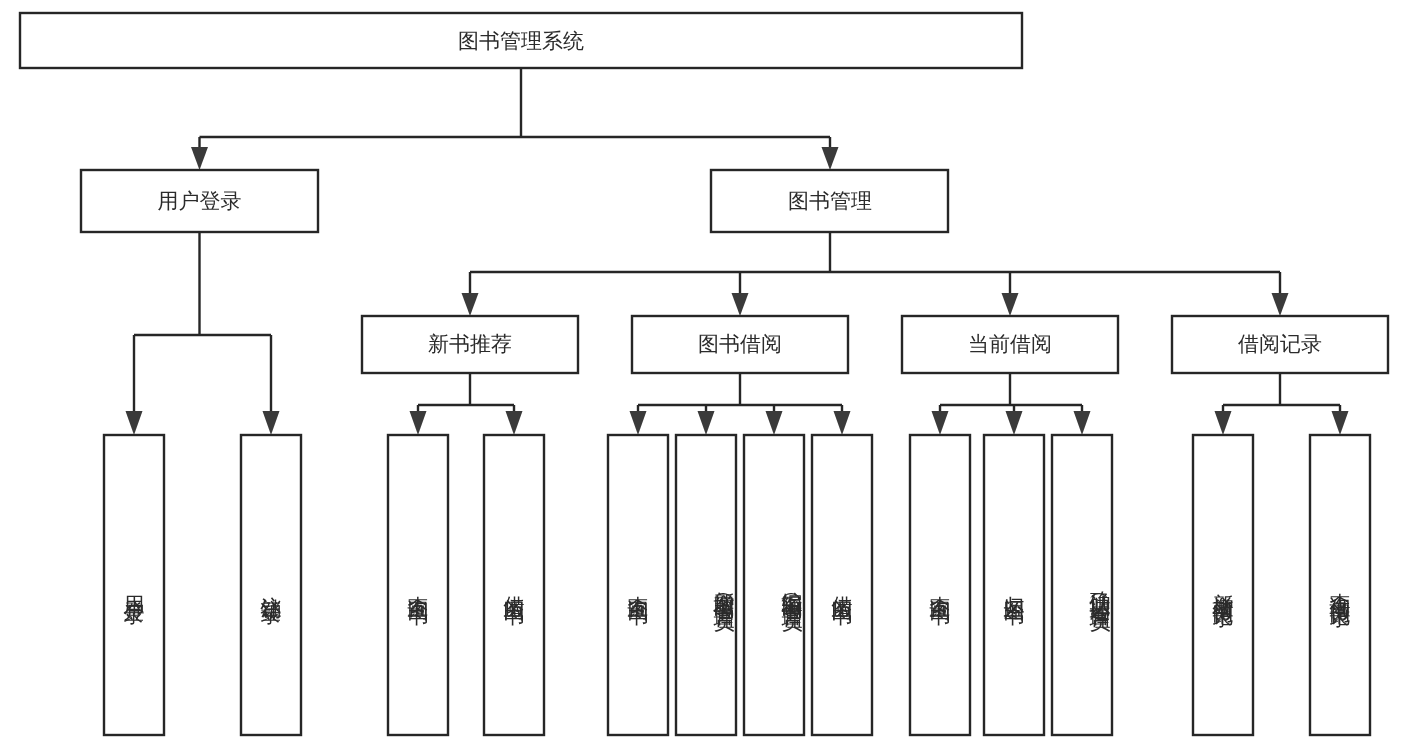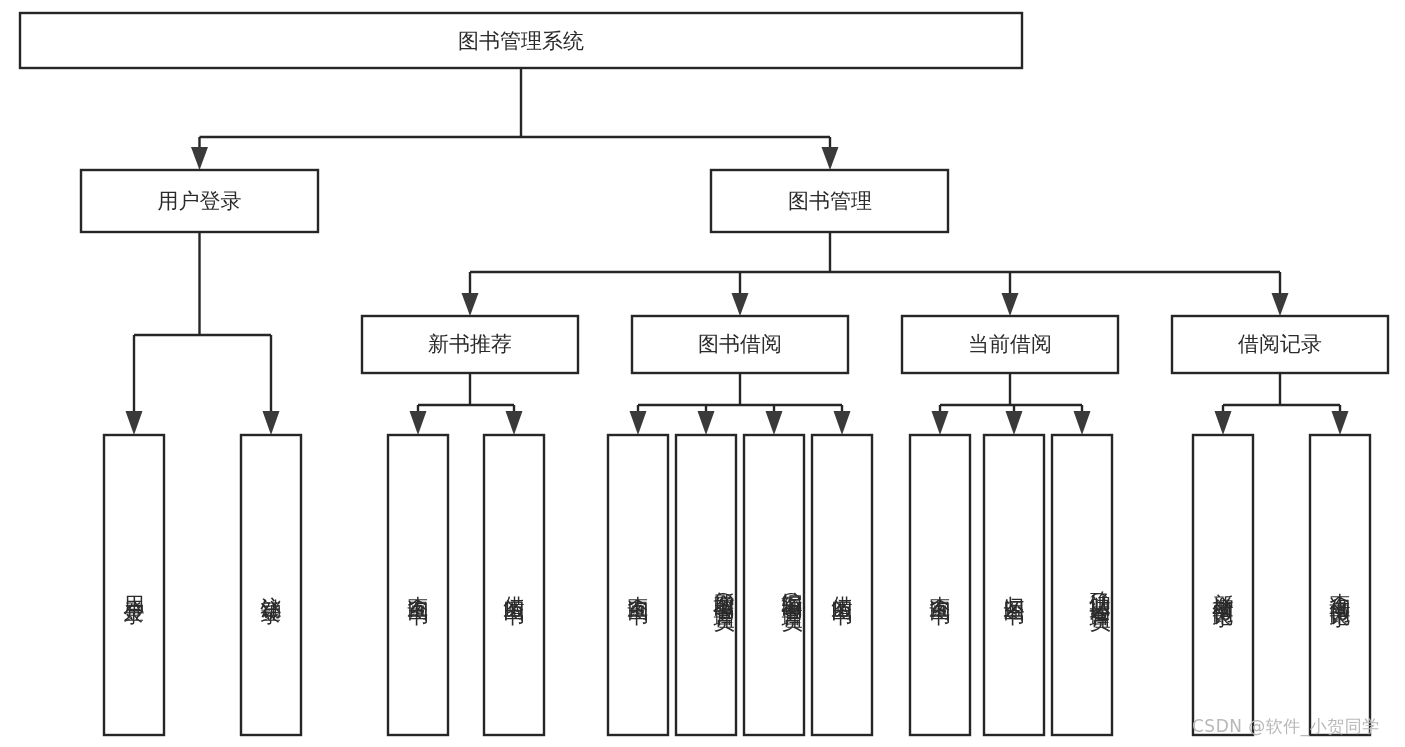--- a/index.html
+++ b/index.html
@@ -198,15 +198,14 @@
   <div class="node-label-v" style="left:608px;  top:435px; width:60px; height:300px;">查询图书</div>
   <div class="node-label-v" style="left:676px;  top:440px; width:60px; height:295px; align-items:flex-start;">新增图书（管理员）</div>
   <div class="node-label-v" style="left:744px;  top:440px; width:60px; height:295px; align-items:flex-start;">编辑图书（管理员）</div>
   <div class="node-label-v" style="left:812px;  top:435px; width:60px; height:300px;">借阅图书</div>
   <div class="node-label-v" style="left:910px;  top:435px; width:60px; height:300px;">查询图书</div>
   <div class="node-label-v" style="left:984px;  top:435px; width:60px; height:300px;">归还图书</div>
   <div class="node-label-v" style="left:1052px; top:440px; width:60px; height:295px; align-items:flex-start;">确认归还（管理员）</div>
   <div class="node-label-v" style="left:1193px; top:435px; width:60px; height:300px;">新增借阅记录</div>
   <div class="node-label-v" style="left:1310px; top:435px; width:60px; height:300px;">查询借阅记录</div>
 
-  <div class="watermark" style="left:1192px; top:715px;">CSDN @软件_小贺同学</div>
 
 </div>
 
 </body></html>

